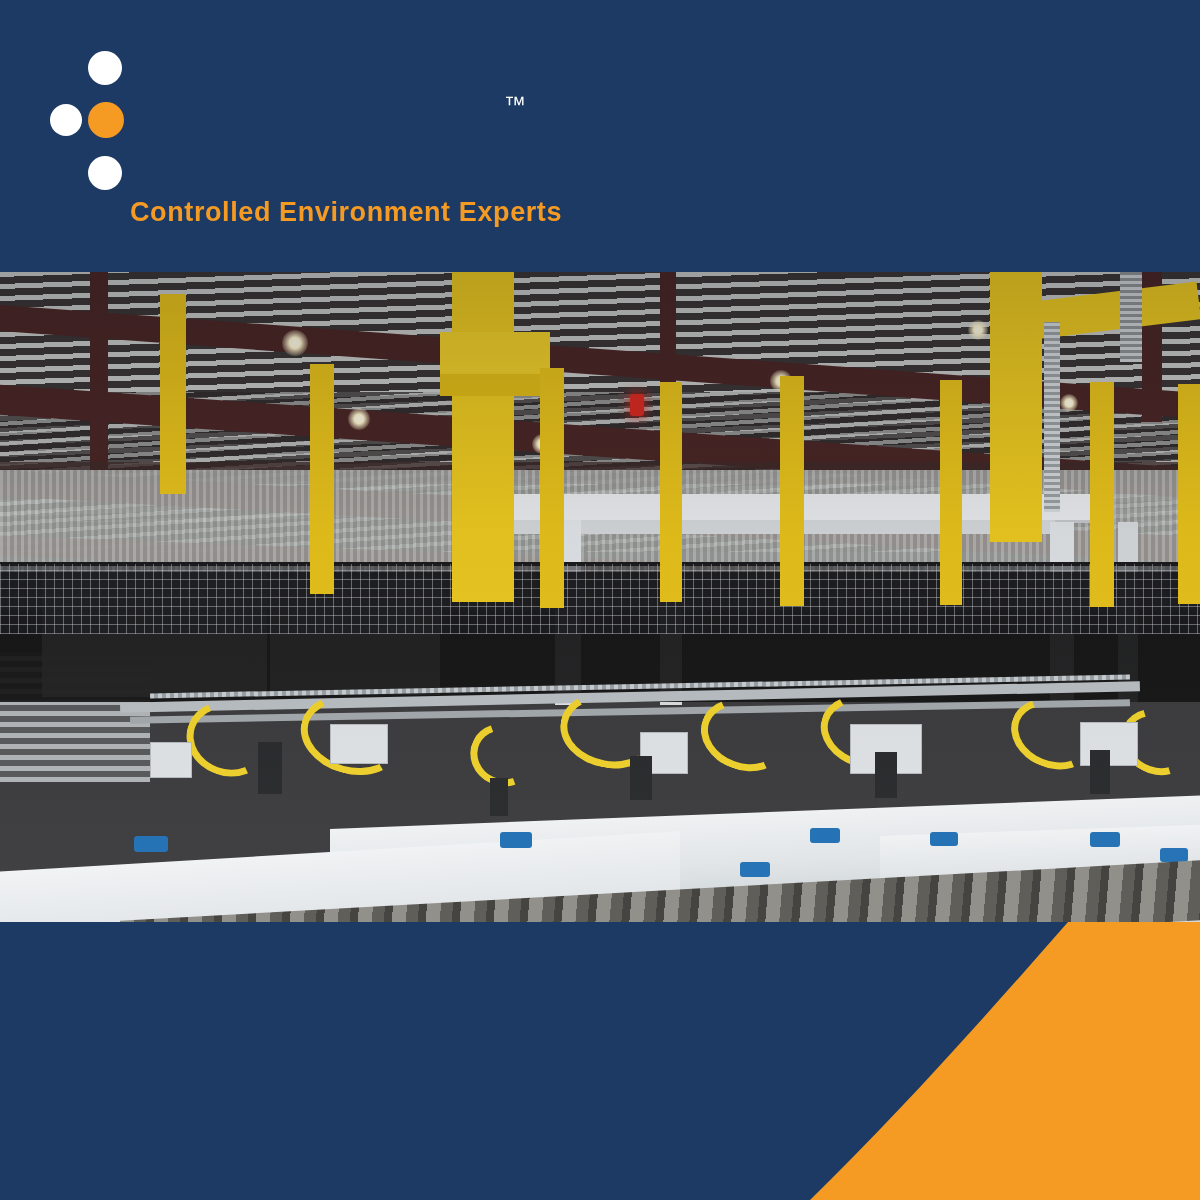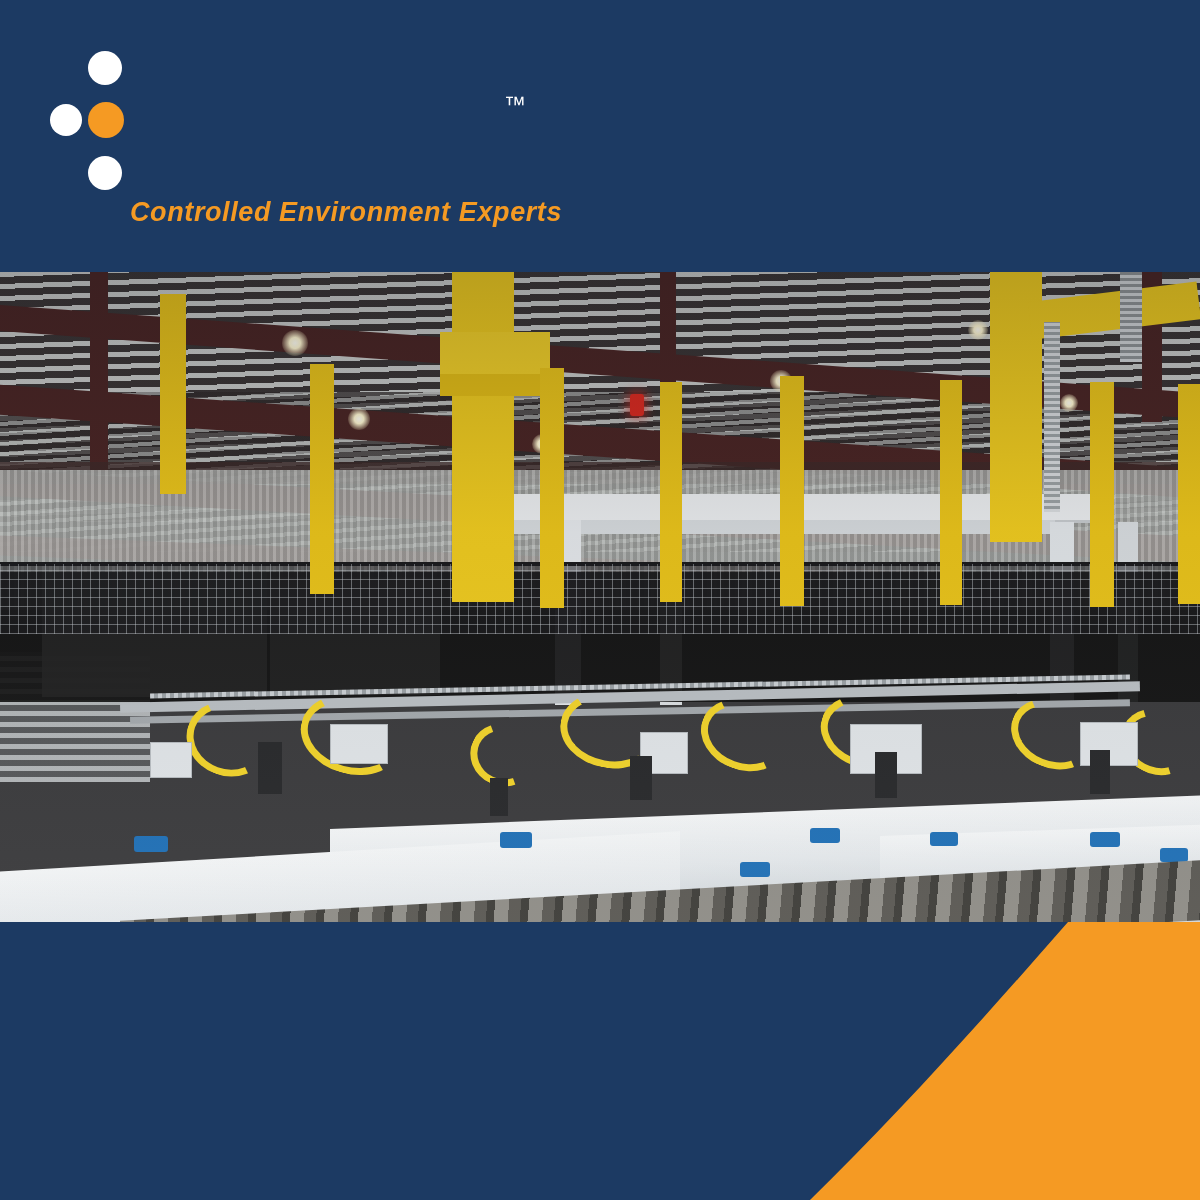--- a/index.html
+++ b/index.html
@@ -43,21 +43,20 @@
   .tm{
     position:absolute;left:474px;top:50px;
     font-family:"Liberation Sans",sans-serif;
     font-size:22px;
     color:#ffffff;
     letter-spacing:1px;
   }
   .tagline{
     position:absolute;left:100px;top:155px;
     font-family:"Liberation Sans",sans-serif;
-    font-style:italic;
     font-weight:700;
     font-size:27px;
     letter-spacing:0.6px;
     color:#f59a23;
     white-space:nowrap;
   }
 
   
   .photo{
     position:absolute;left:0;top:272px;width:1200px;height:650px;

